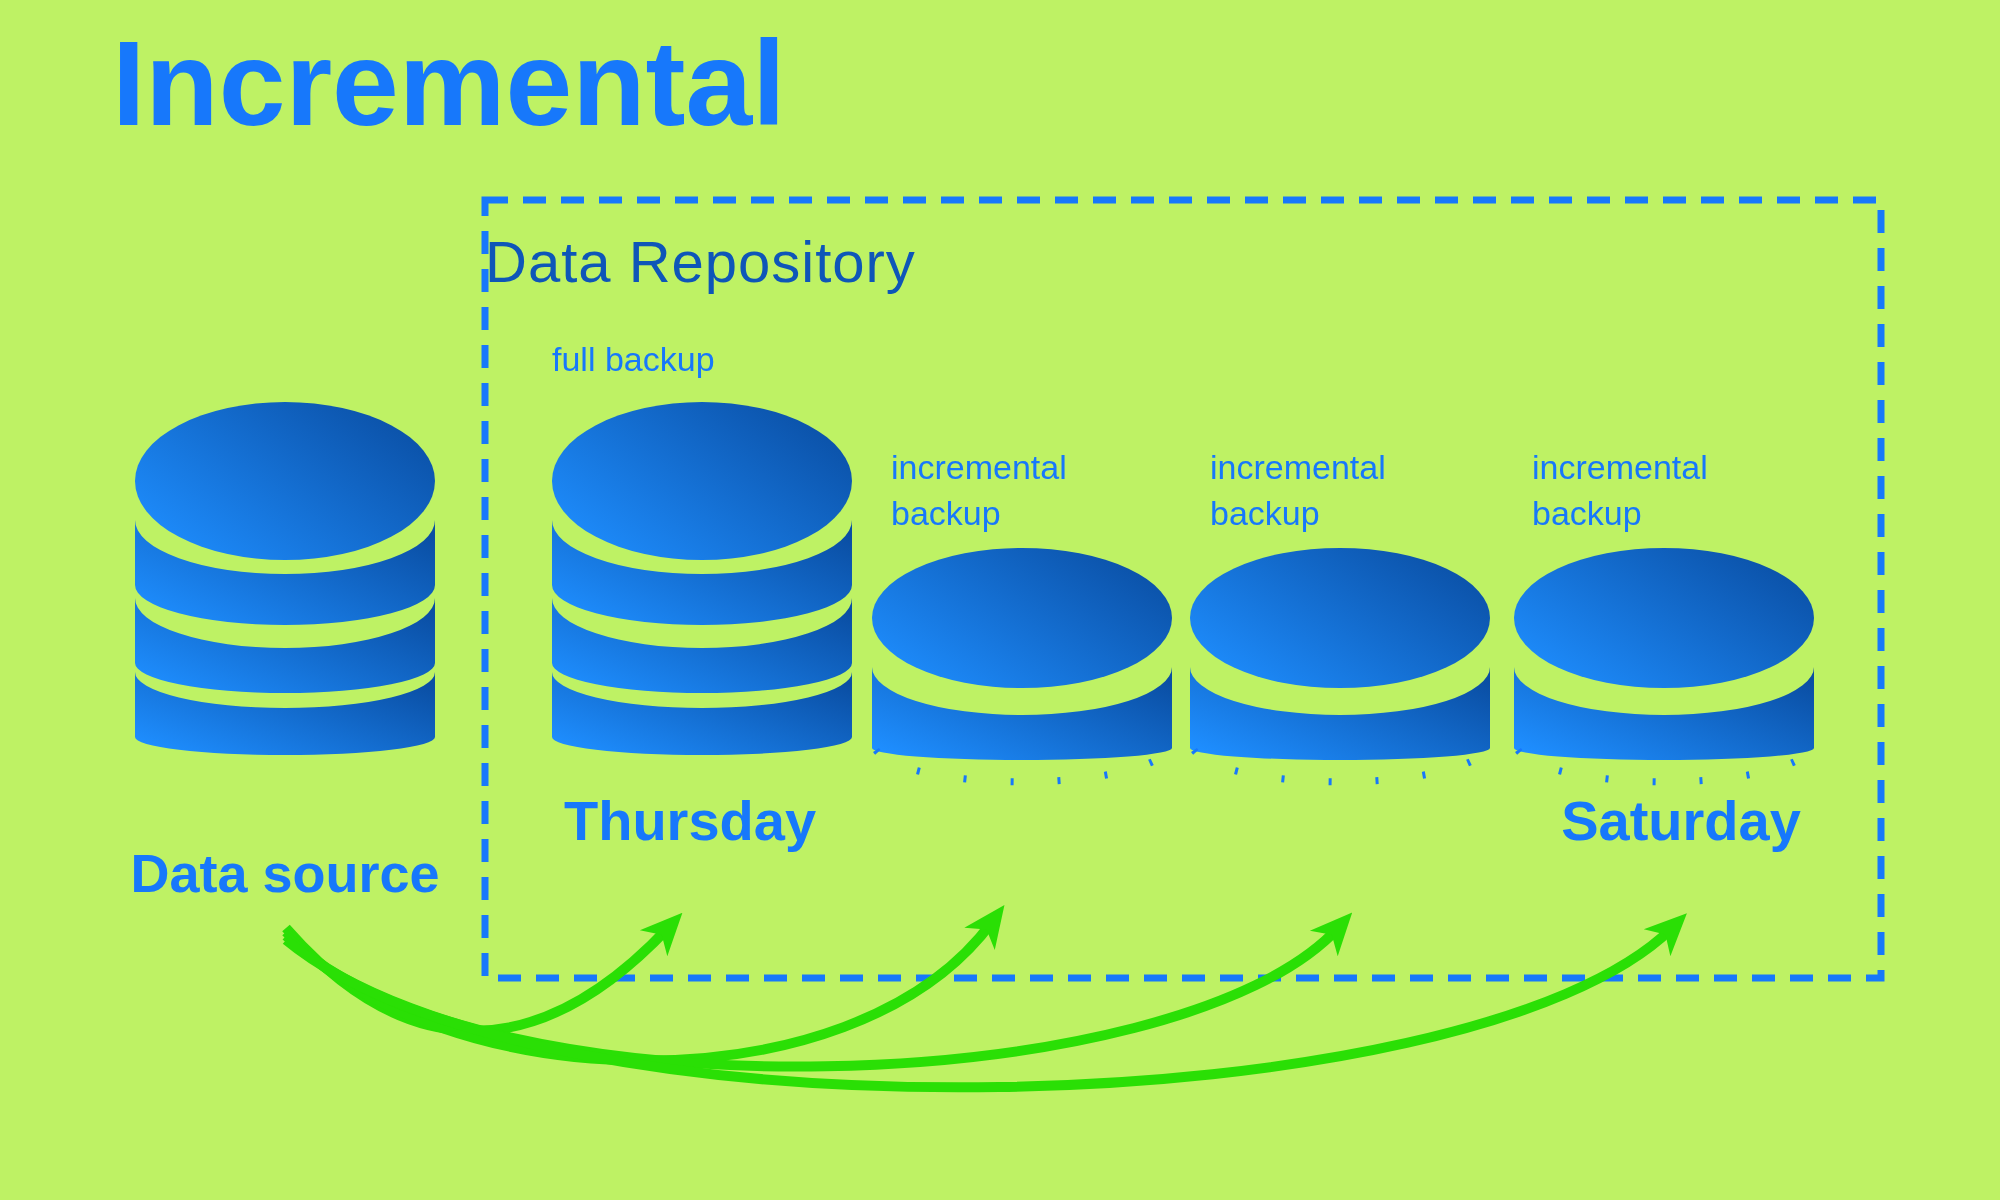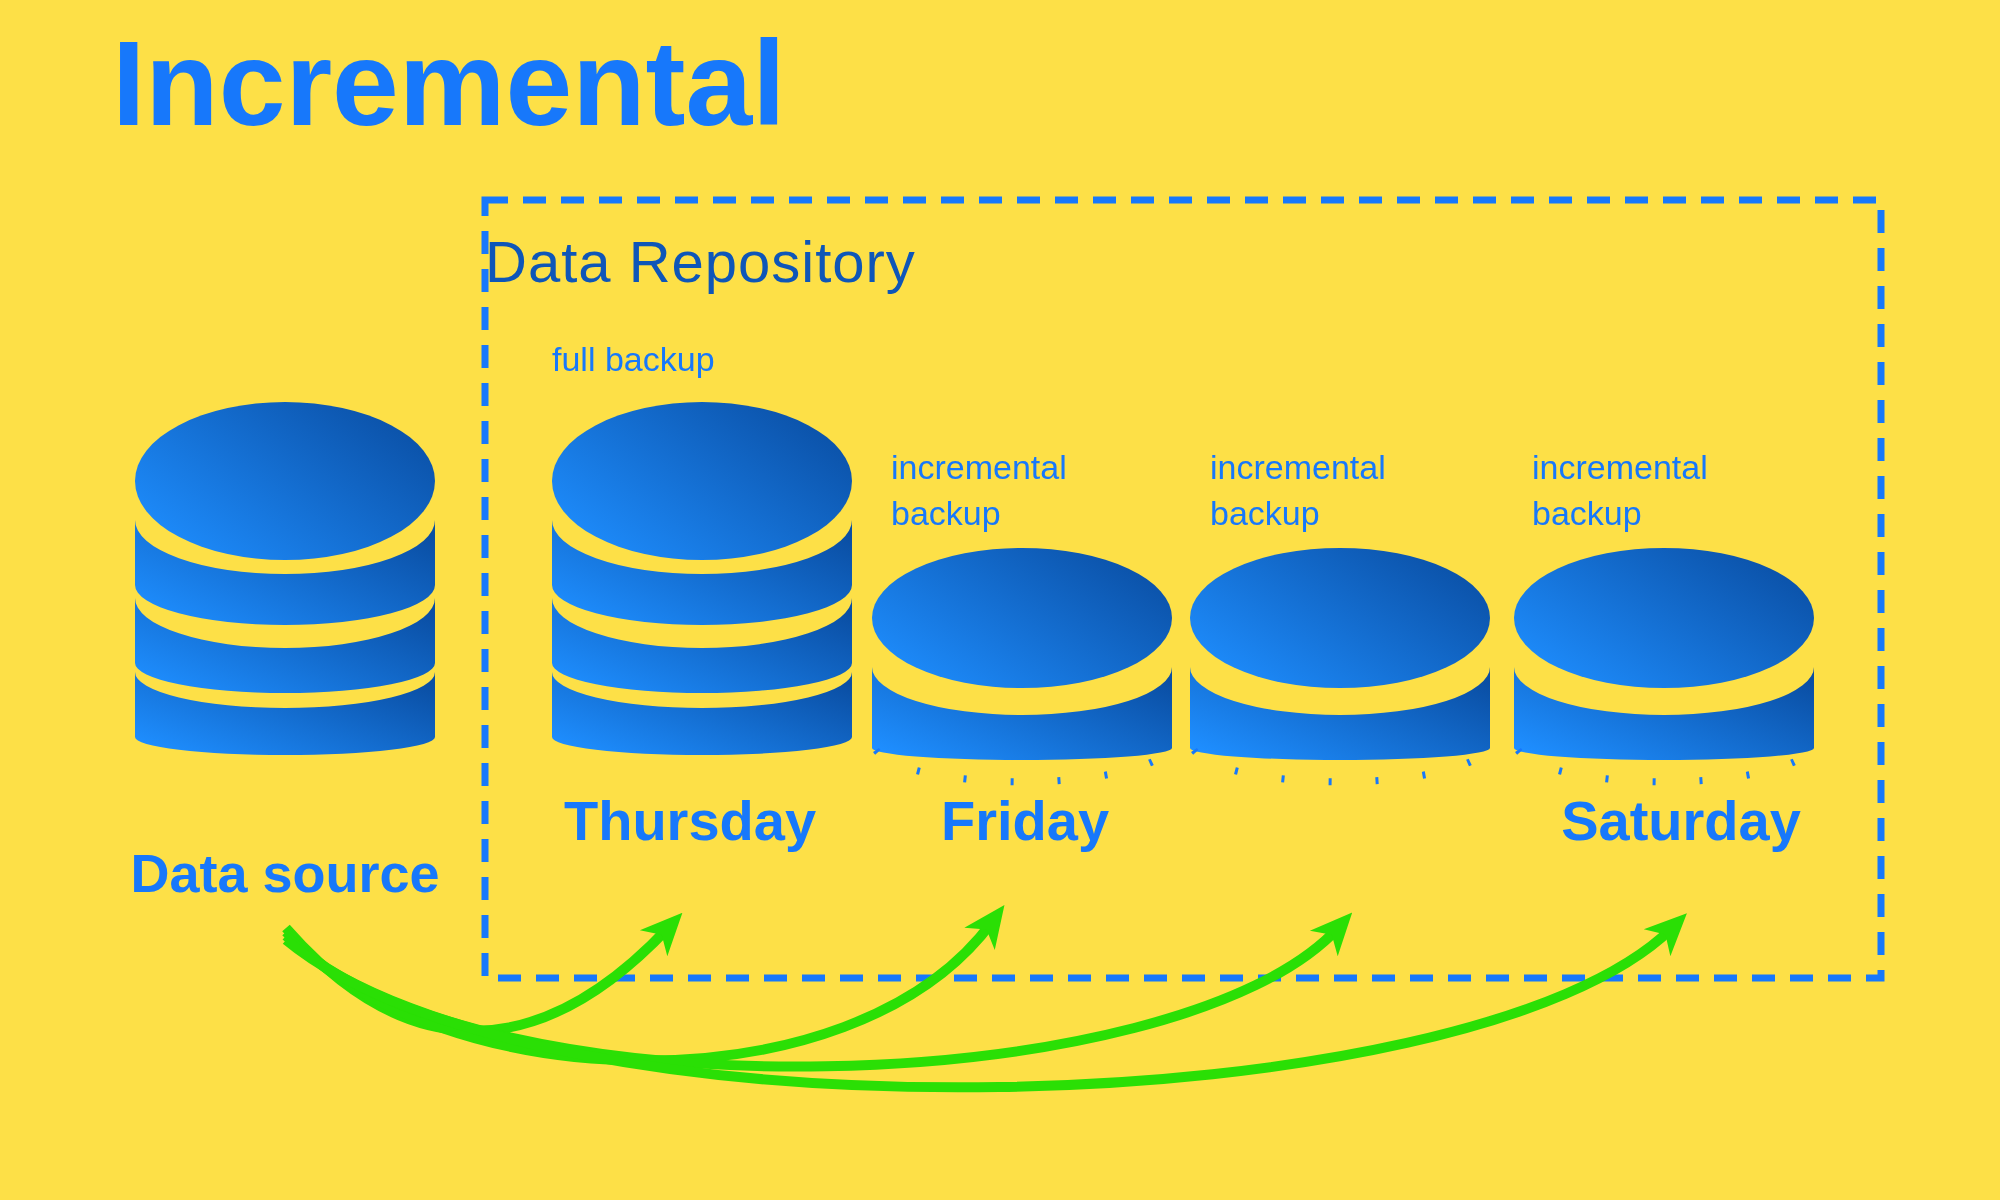--- a/index.html
+++ b/index.html
@@ -4,21 +4,21 @@
 <style>
   :root{
     --accent:#1778FB;
     --repo_text:#0E56B8;
     --green:#2ADF05;
     --cyl_light:#1E8EFF;
     --cyl_dark:#0A4EA3;
   }
   html,body{margin:0;padding:0;background:#000;}
   #canvas{
-    position:relative;width:2000px;height:1200px;background:#fde047;overflow:hidden;
+    position:relative;width:2000px;height:1200px;background:#bef264;overflow:hidden;
     font-family:"Liberation Sans","DejaVu Sans",sans-serif;
   }
   .abs{position:absolute;}
   .title{
     left:112px;top:14px;width:900px;
     font-size:120px;font-weight:bold;color:var(--accent);letter-spacing:0px;
   }
   .repo-label{
     left:485px;top:228px;width:1396px;text-align:left;
     font-size:58px;color:var(--repo_text);font-weight:normal;letter-spacing:1px;
@@ -73,21 +73,20 @@
     <path d="M0,270 A150,36 0 0 0 300,270 L300,335 A150,18 0 0 1 0,335 Z" fill="url(#cylGrad)"></path>
   </svg>
   <div class="abs day-label" style="left:530px">Thursday</div>
 
   <div class="abs type-label" style="left:891px;top:444px;width:260px">incremental backup</div>
   <svg class="abs" style="left:872px;top:548px" width="300" height="248" viewBox="0 0 300 248">
     <ellipse cx="150" cy="70" rx="150" ry="70" fill="url(#cylGrad)"></ellipse>
     <path d="M0,119 A150,48 0 0 0 300,119 L300,200 A150,12 0 0 1 0,200 Z" fill="url(#cylGrad)"></path>
     <path d="M4,202 A148,38 0 0 0 296,202" fill="none" stroke="var(--accent)" stroke-width="7" stroke-dasharray="3 44"></path>
   </svg>
-  <div class="abs day-label" style="left:865px">Friday</div>
 
   <div class="abs type-label" style="left:1210px;top:444px;width:260px">incremental backup</div>
   <svg class="abs" style="left:1190px;top:548px" width="300" height="248" viewBox="0 0 300 248">
     <ellipse cx="150" cy="70" rx="150" ry="70" fill="url(#cylGrad)"></ellipse>
     <path d="M0,119 A150,48 0 0 0 300,119 L300,200 A150,12 0 0 1 0,200 Z" fill="url(#cylGrad)"></path>
     <path d="M4,202 A148,38 0 0 0 296,202" fill="none" stroke="var(--accent)" stroke-width="7" stroke-dasharray="3 44"></path>
   </svg>
 
   <div class="abs type-label" style="left:1532px;top:444px;width:260px">incremental backup</div>
   <svg class="abs" style="left:1514px;top:548px" width="300" height="248" viewBox="0 0 300 248">

